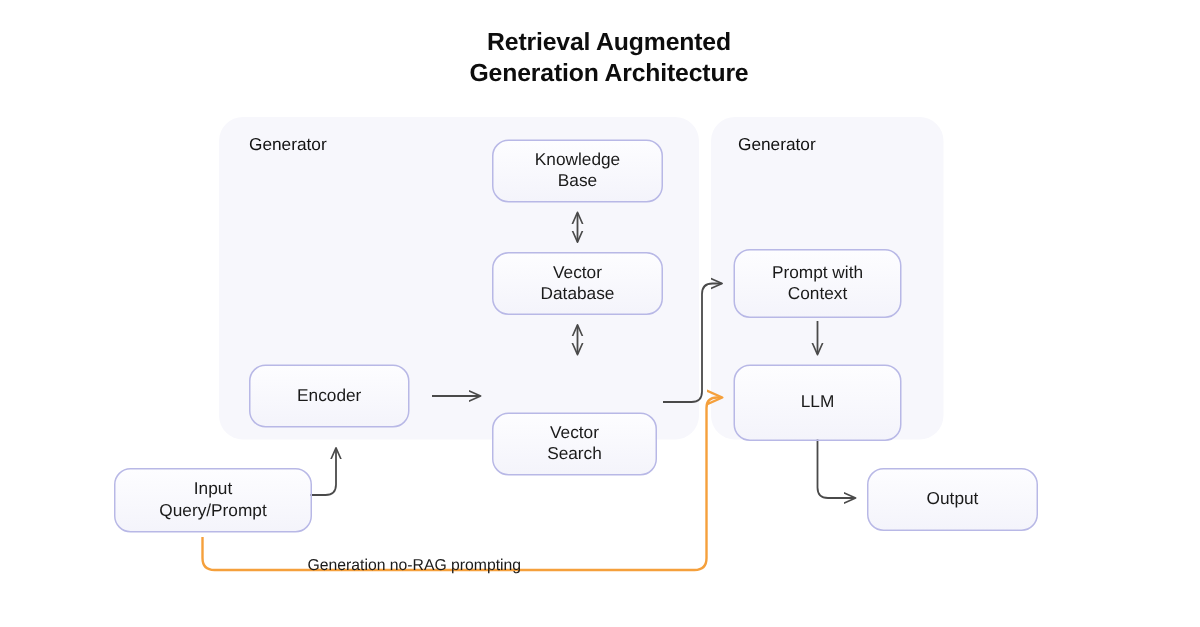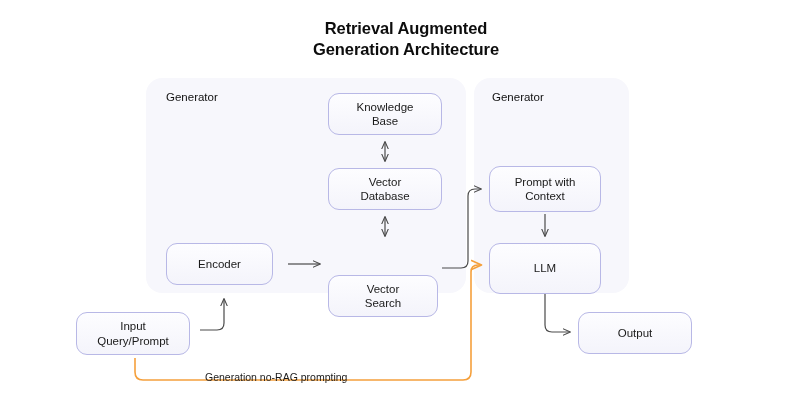--- a/index.html
+++ b/index.html
@@ -70,21 +70,21 @@
     padding: 0 19px;
   }
   .node span { display: block; }
 
   #node-knowledge-base { left: 328px; top: 93px;  width: 114px; height: 42px; }
   #node-vector-database{ left: 328px; top: 168px; width: 114px; height: 42px; text-align: center; }
   #node-vector-search  { left: 328px; top: 243px; width: 110px; height: 42px; margin-top: 32px; }
   #node-encoder        { left: 166px; top: 243px; width: 107px; height: 42px; }
   #node-prompt-context { left: 489px; top: 166px; width: 112px; height: 46px; }
   #node-llm            { left: 489px; top: 243px; width: 112px; height: 51px; }
-  #node-input-query    { left: 76px;  top: 312px; width: 114px; height: 43px; }
+  #node-input-query    { left: 76px;  top: 312px; width: 132px; height: 43px; }
   #node-output         { left: 578px; top: 312px; width: 114px; height: 42px; }
 
   
   .edge-label {
     position: absolute;
     font-size: 10.5px;
     color: #1a1a1a;
     white-space: nowrap;
   }
   #label-no-rag { left: 205px; top: 371px; }

